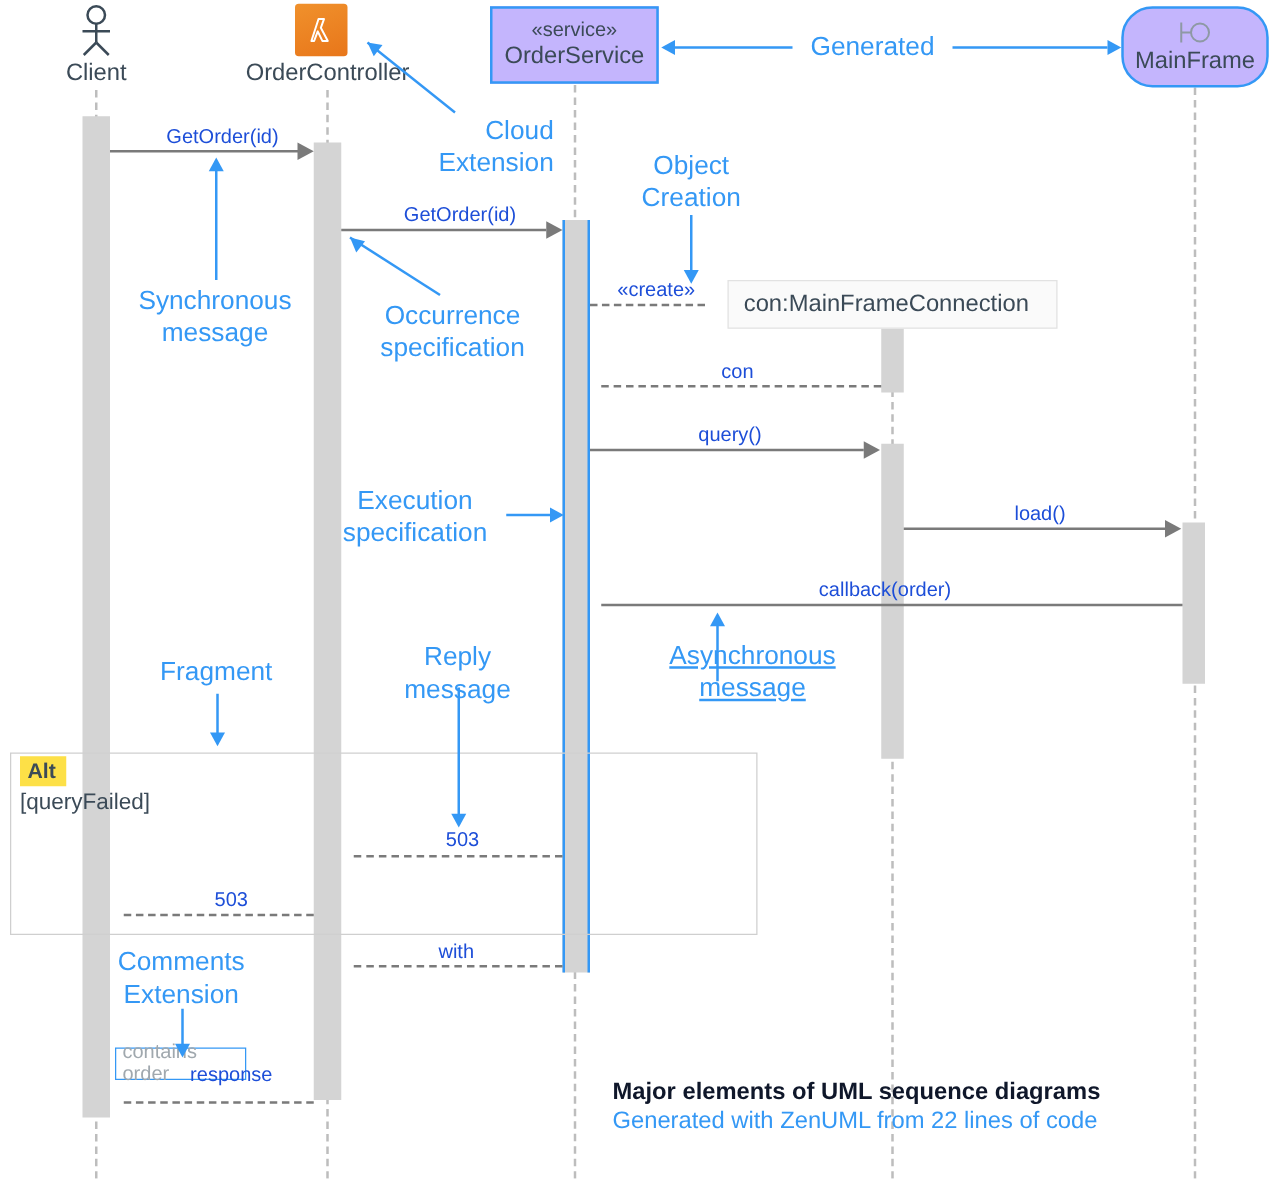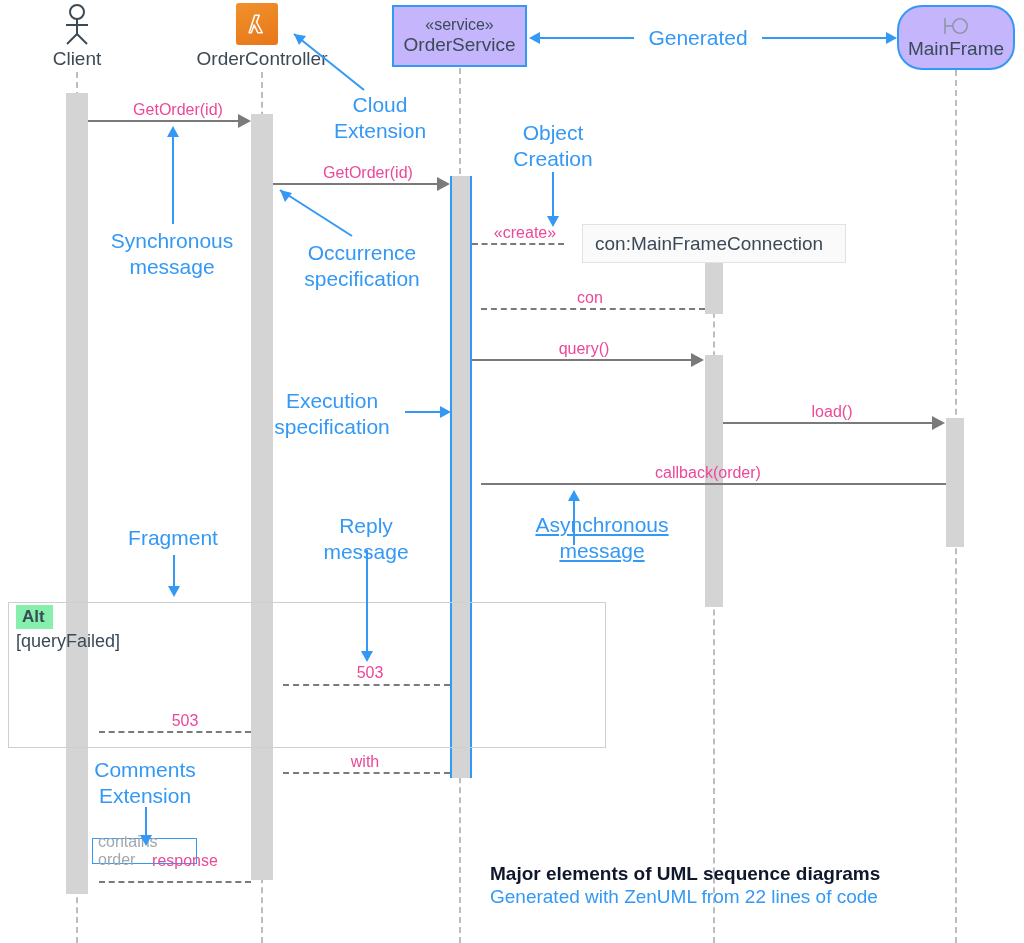--- a/index.html
+++ b/index.html
@@ -79,21 +79,21 @@
     border-top: 7px solid transparent;
     border-bottom: 7px solid transparent;
     border-left: 13px solid #7a7a7a;
   }
   
   .open-head { position: absolute; width: 15px; height: 18px; }
 
   .msg-label {
     position: absolute;
     font-size: 16px;
-    color: #ec4899;
+    color: #1d4ed8;
     white-space: nowrap;
     text-align: center;
     background: transparent;
   }
 
   
   .obj-box {
     position: absolute;
     box-sizing: border-box;
     border: 1px solid #e2e2e2;
@@ -110,21 +110,21 @@
     position: absolute;
     box-sizing: border-box;
     border: 1px solid #cfcfcf;
     background: transparent;
   }
   .frag-op {
     position: absolute;
     font-size: 17px;
     font-weight: bold;
     color: #3b4a57;
-    background: #86efac;
+    background: #fde047;
     padding: 2px 8px 2px 6px;
   }
   .frag-guard {
     position: absolute;
     font-size: 18px;
     color: #3b4a57;
     white-space: nowrap;
   }
 
   
@@ -295,21 +295,21 @@
   <div class="msg-label" style="left:295px; top:753px; width:140px;">with</div>
   <div class="msg-line dashed" style="left:283px; top:772px; width:167px;"></div>
   <div class="open-head left" style="left:268px; top:763px;"></div>
 
   <div class="comment-box" style="left:92px; top:838px; width:105px; height:26px;">contains order</div>
 
   <div class="msg-label" style="left:115px; top:852px; width:140px;">response</div>
   <div class="msg-line dashed" style="left:99px; top:881px; width:152px;"></div>
   <div class="open-head left" style="left:84px; top:872px;"></div>
 
-  <div class="anno" style="left:317px; top:92px; width:126px;">
+  <div class="anno" style="left:317px; top:92px; width:126px;text-align:right;">
     <div>Cloud</div>
     <div>Extension</div>
   </div>
   <svg class="abs" style="left:280px; top:24px; width:90px; height:72px;" viewBox="0 0 90 72">
     <line x1="84" y1="66" x2="14" y2="10" stroke="#3498f5" stroke-width="2"></line>
     <polygon points="14,10 26,12 19,21" fill="#3498f5"></polygon>
   </svg>
 
   <div class="anno" style="left:632px; top:25px; width:132px;">Generated</div>
   <div class="bl-h" style="left:540px; top:37px; width:94px;"></div>

